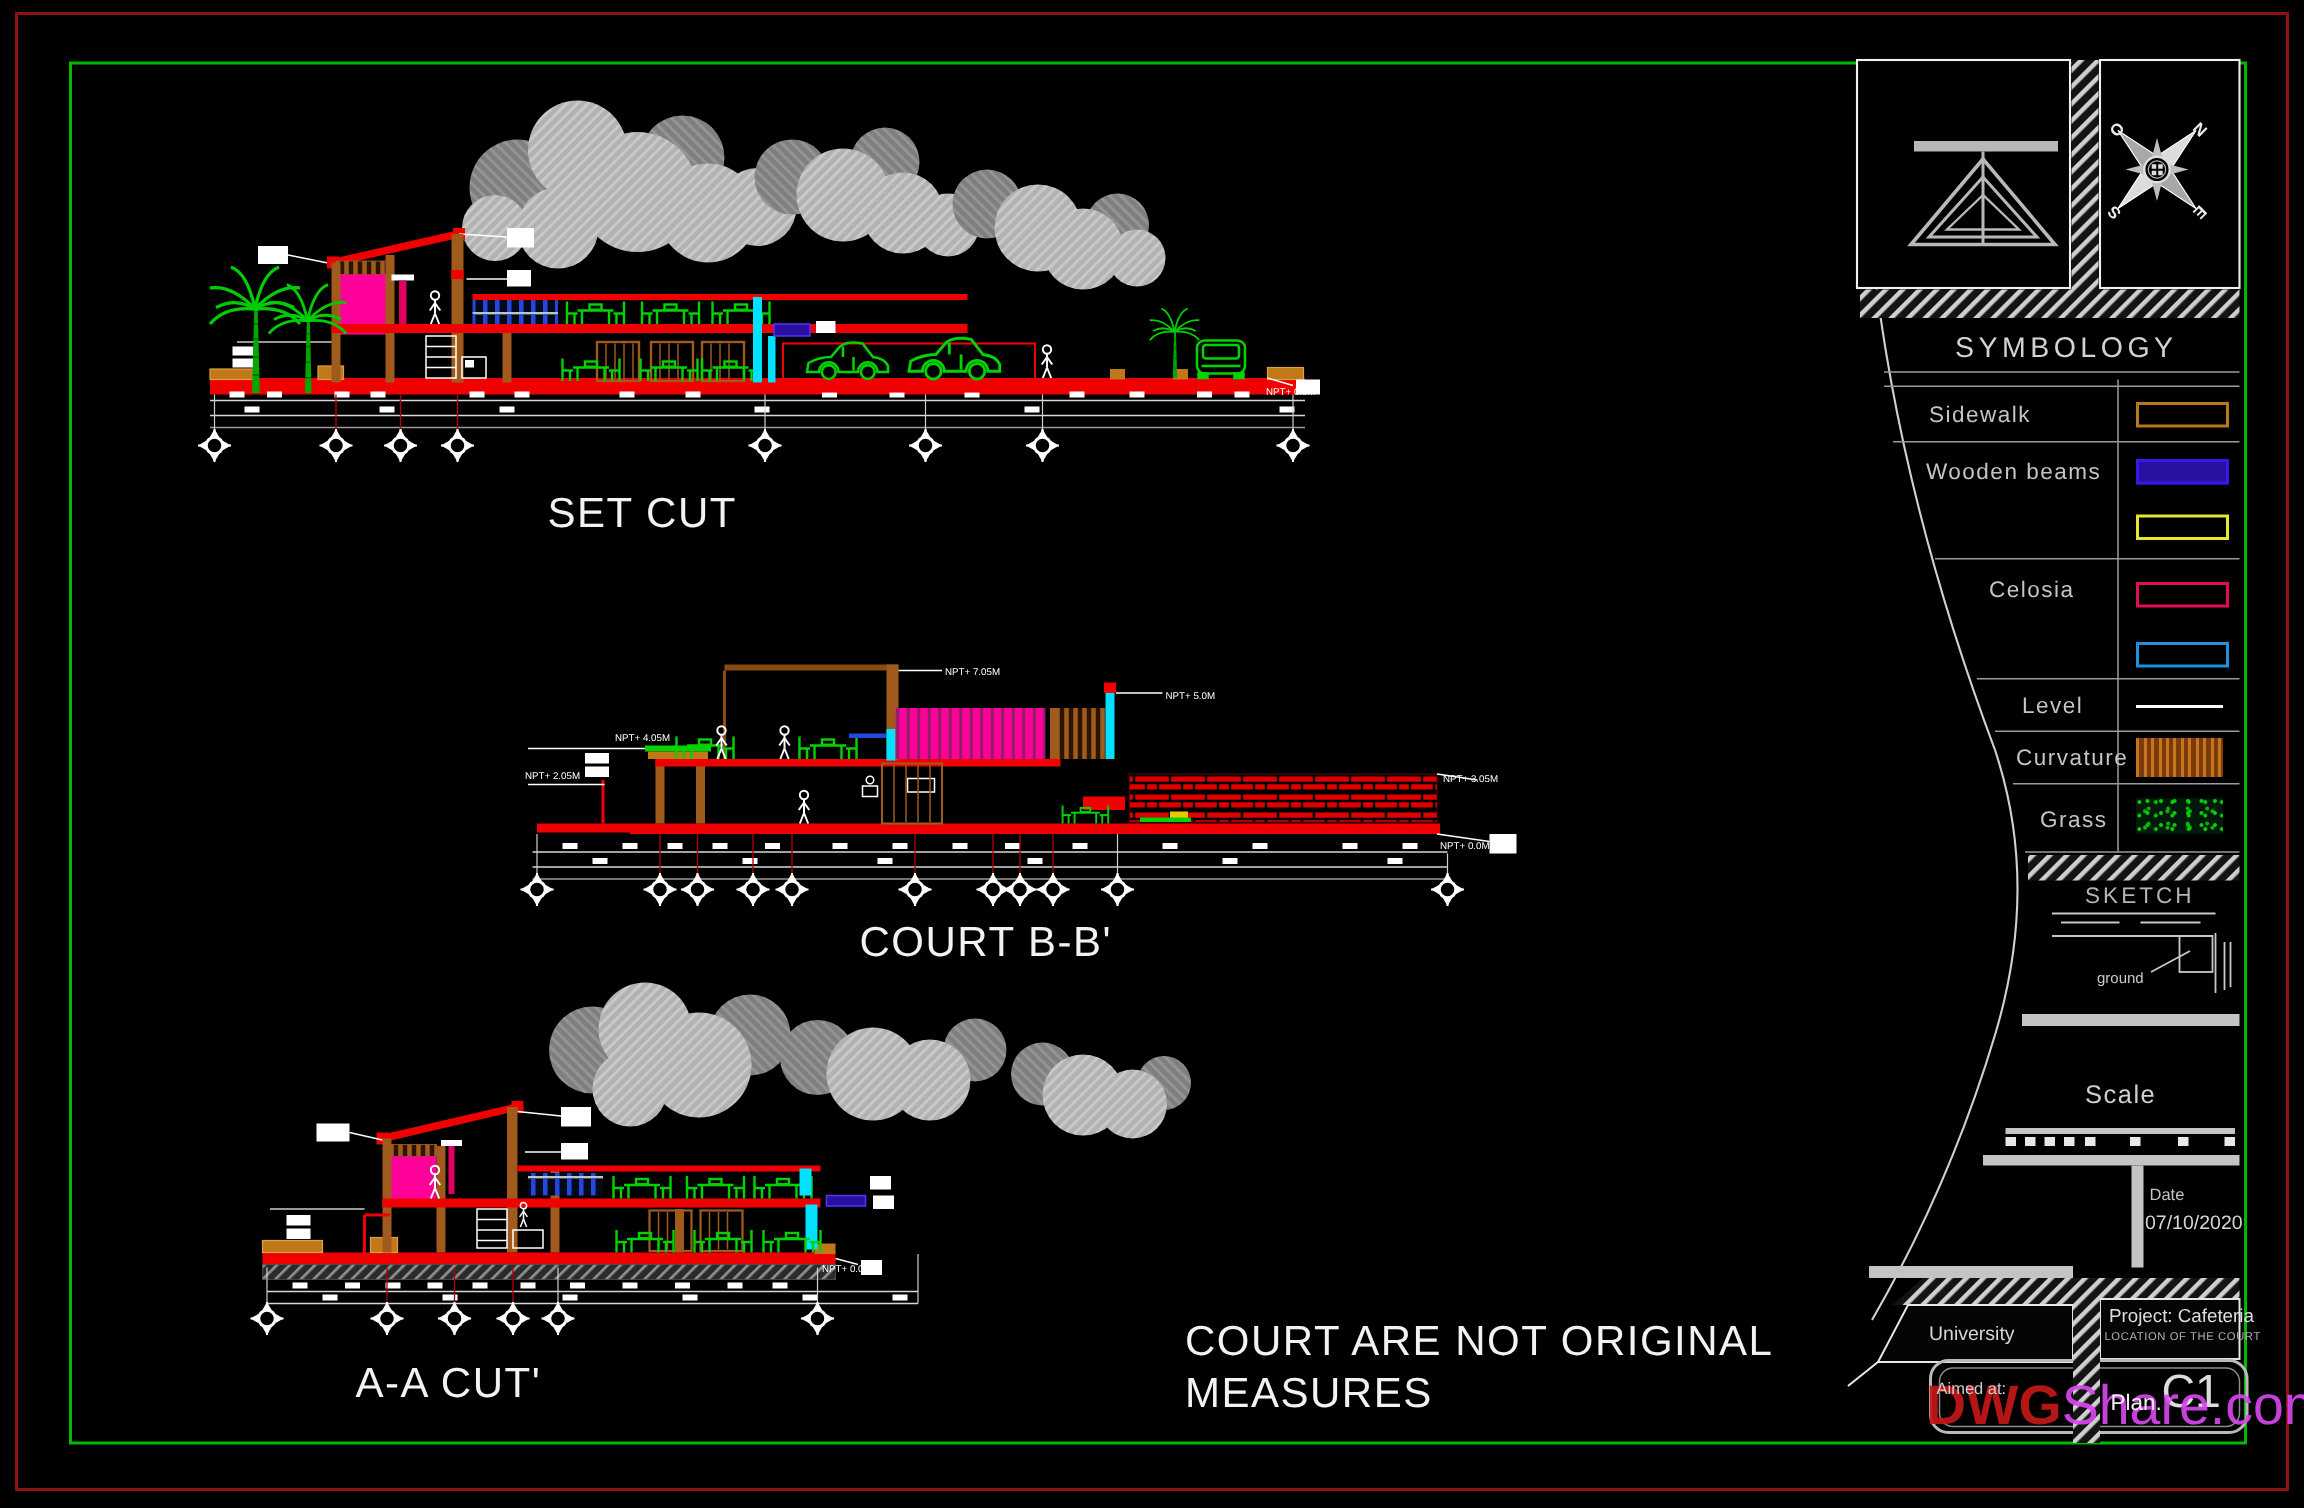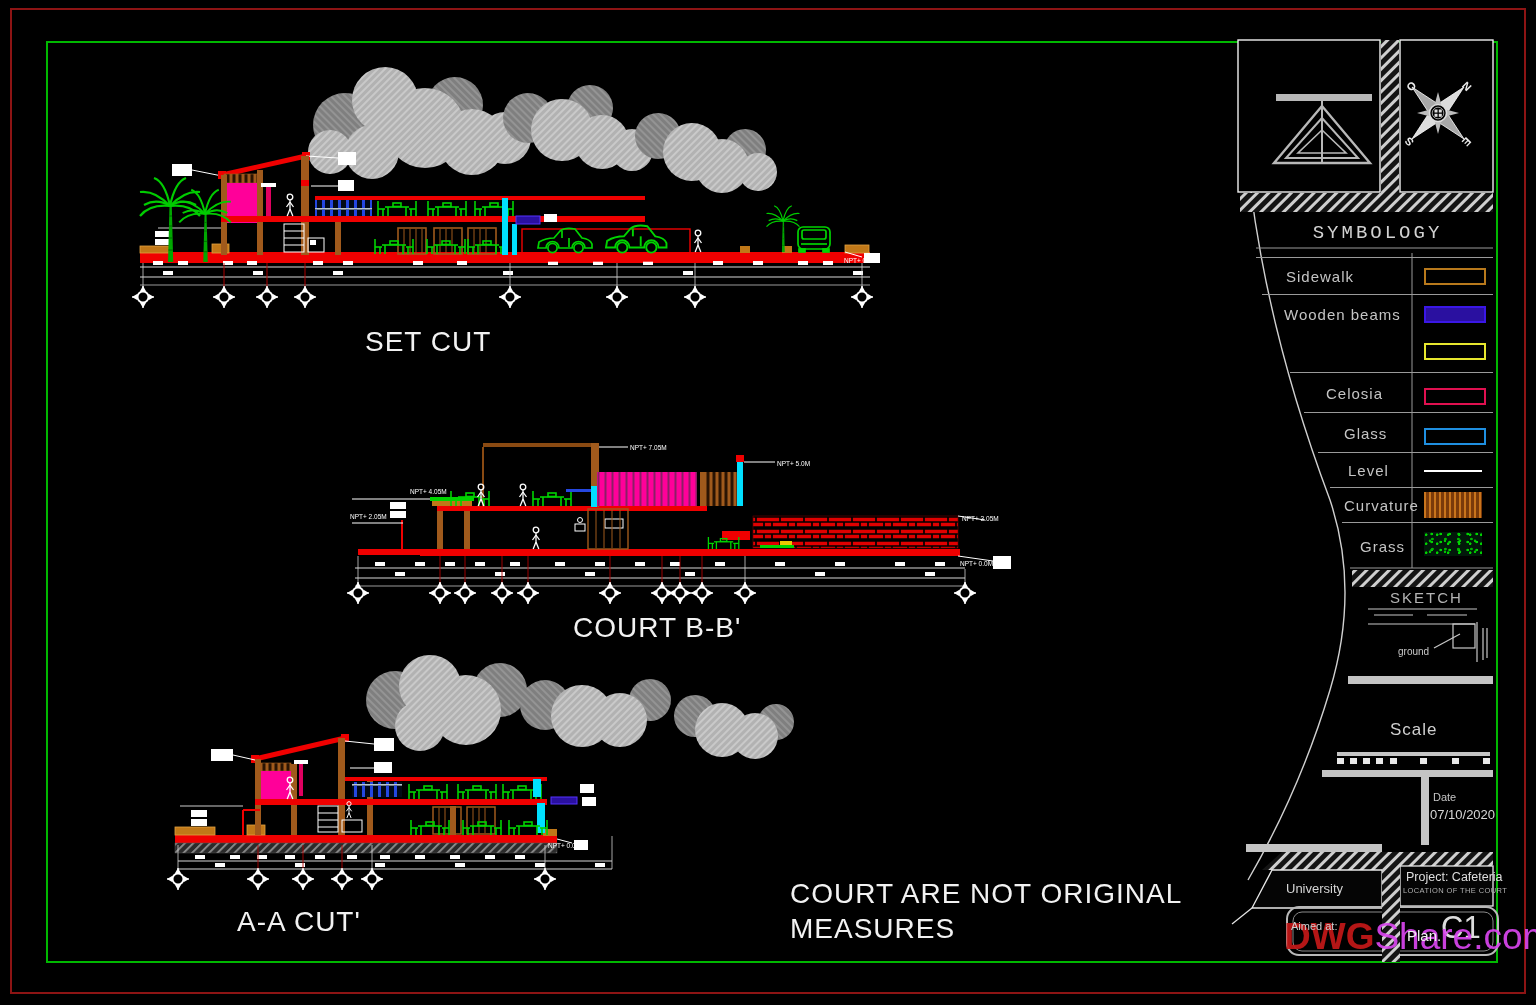--- a/index.html
+++ b/index.html
@@ -621,38 +621,35 @@
       <rect x="1382" y="852" width="18" height="110" fill="url(#th)"></rect>
     </g>
   </svg>
 
   <div class="t big" style="left:365px;top:326px;z-index:3;">SET CUT</div>
   <div class="t big" style="left:573px;top:612px;z-index:3;">COURT B-B'</div>
   <div class="t big" style="left:237px;top:906px;z-index:3;">A-A CUT'</div>
   <div class="t big" style="left:790px;top:878px;z-index:3;">COURT ARE NOT ORIGINAL</div>
   <div class="t big" style="left:790px;top:913px;z-index:3;">MEASURES</div>
 
-  <div class="t tb" style="left:1262px;top:222px;width:231px;text-align:center;font-size:19px;letter-spacing:3px;color:#d2d2d2;z-index:4;font-family:Liberation Mono, monospace;">SYMBOLOGY</div>
+  <div class="t tb" style="left:1262px;top:222px;width:231px;text-align:center;font-size:19px;letter-spacing:3px;color:#d2d2d2;z-index:4;">SYMBOLOGY</div>
 
   <div class="lgrow" style="left:1256px;top:257px;width:237px;height:37px;z-index:4;">
     <span class="lglabel" style="margin-left:30px;">Sidewalk</span>
     </div>
   <div class="sw sw-outline sw-sidewalk" style="top:268px;z-index:4;"></div>
   <div class="lgrow" style="left:1262px;top:294px;width:231px;height:38px;z-index:4;">
     <span class="lglabel" style="margin-left:22px;">Wooden beams</span>
     </div>
   <div class="sw sw-outline sw-wooden-beams" style="top:306px;z-index:4;"></div>
   <div class="sw sw-outline sw-garrison" style="top:343px;z-index:4;"></div>
   <div class="lgrow" style="left:1290px;top:372px;width:203px;height:40px;z-index:4;">
     <span class="lglabel" style="margin-left:36px;">Celosia</span>
     </div>
   <div class="sw sw-outline sw-celosia" style="top:388px;z-index:4;"></div>
-  <div class="lgrow" style="left:1304px;top:412px;width:189px;height:40px;z-index:4;">
-    <span class="lglabel" style="margin-left:40px;">Glass</span>
-    </div>
   <div class="sw sw-outline sw-glass" style="top:428px;z-index:4;"></div>
   <div class="lgrow" style="left:1318px;top:452px;width:175px;height:35px;z-index:4;">
     <span class="lglabel" style="margin-left:30px;">Level</span>
     </div>
   <div class="sw sw-level" style="top:470px;z-index:4;"></div>
   <div class="lgrow" style="left:1330px;top:487px;width:163px;height:35px;z-index:4;">
     <span class="lglabel" style="margin-left:14px;">Curvature</span>
     </div>
   <div class="sw sw-curvature" style="top:492px;z-index:4;"></div>
   <div class="lgrow" style="left:1342px;top:522px;width:151px;height:46px;z-index:4;">

